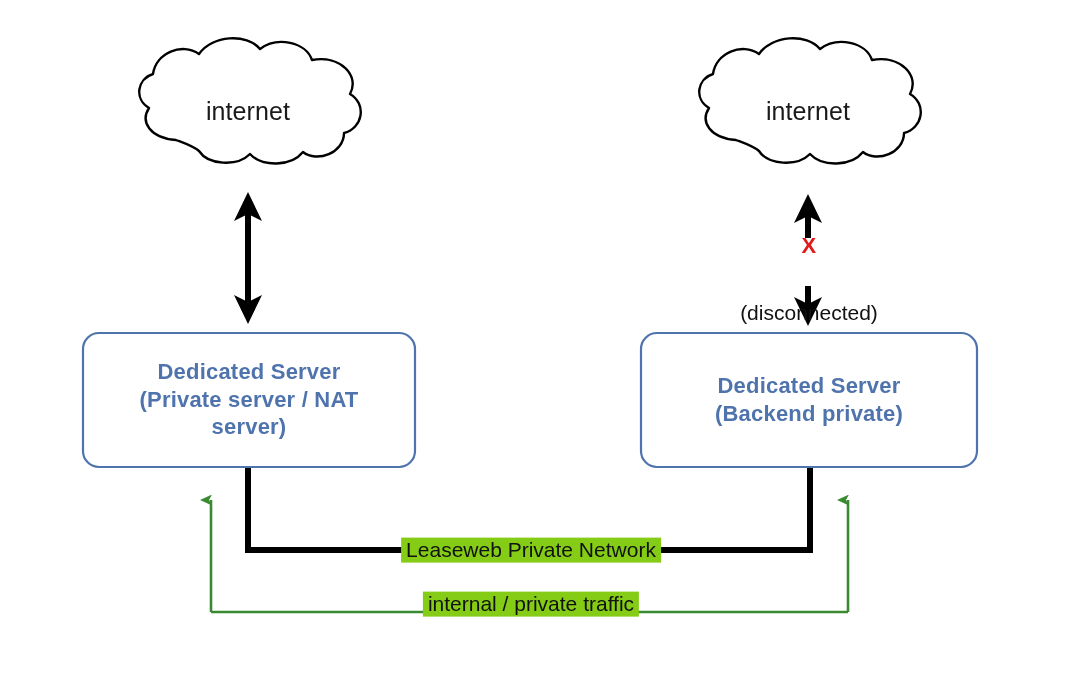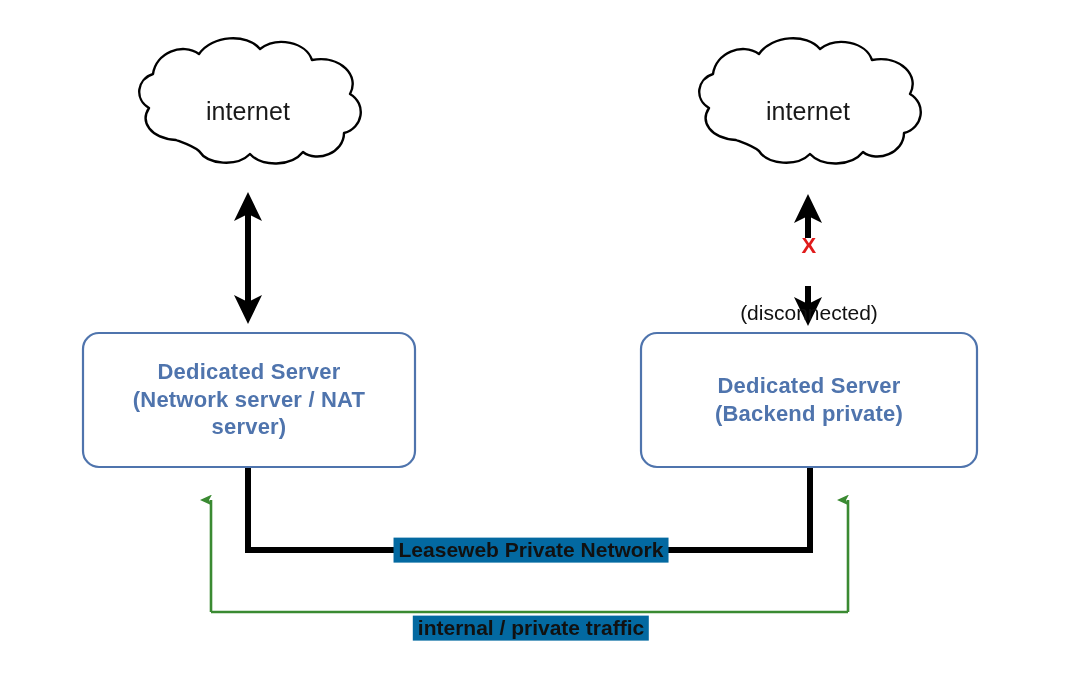--- a/index.html
+++ b/index.html
@@ -54,22 +54,22 @@
     letter-spacing: .3px;
   }
   .disconnected-label {
     font-size: 21px;
     color: #111111;
     font-weight: 400;
   }
   .link-label {
     font-size: 21px;
     color: #111111;
-    font-weight: 700;
-    background: #0369a1;
+    font-weight: 400;
+    background: #84cc16;
     padding: 0 5px;
   }
 </style>
 </head>
 <body>
 
 <div id="canvas">
 
   <svg id="diagram-svg" viewBox="0 0 1076 680">
     <defs>
@@ -147,26 +147,26 @@
   <div class="lbl cloud-label" style="left:248px; top:112px;">internet</div>
 
   <div class="lbl cloud-label" style="left:808px; top:112px;">internet</div>
 
   <div class="lbl x-mark" style="left:809px; top:246px;">X</div>
 
   <div class="lbl disconnected-label" style="left:809px; top:273px;margin-top:40px;">(disconnected)</div>
 
   <div class="lbl box-label" style="left:249px; top:400px;">
     <div>Dedicated Server</div>
-    <div>(Network server / NAT</div>
+    <div>(Private server / NAT</div>
     <div>server)</div>
   </div>
 
   <div class="lbl box-label" style="left:809px; top:400px;">
     <div>Dedicated Server</div>
     <div>(Backend private)</div>
   </div>
 
   <div class="lbl link-label" style="left:531px; top:550px;">Leaseweb Private Network</div>
 
-  <div class="lbl link-label" style="left:531px; top:628px;">internal / private traffic</div>
+  <div class="lbl link-label" style="left:531px; top:604px;">internal / private traffic</div>
 
 </div>
 
 </body></html>

